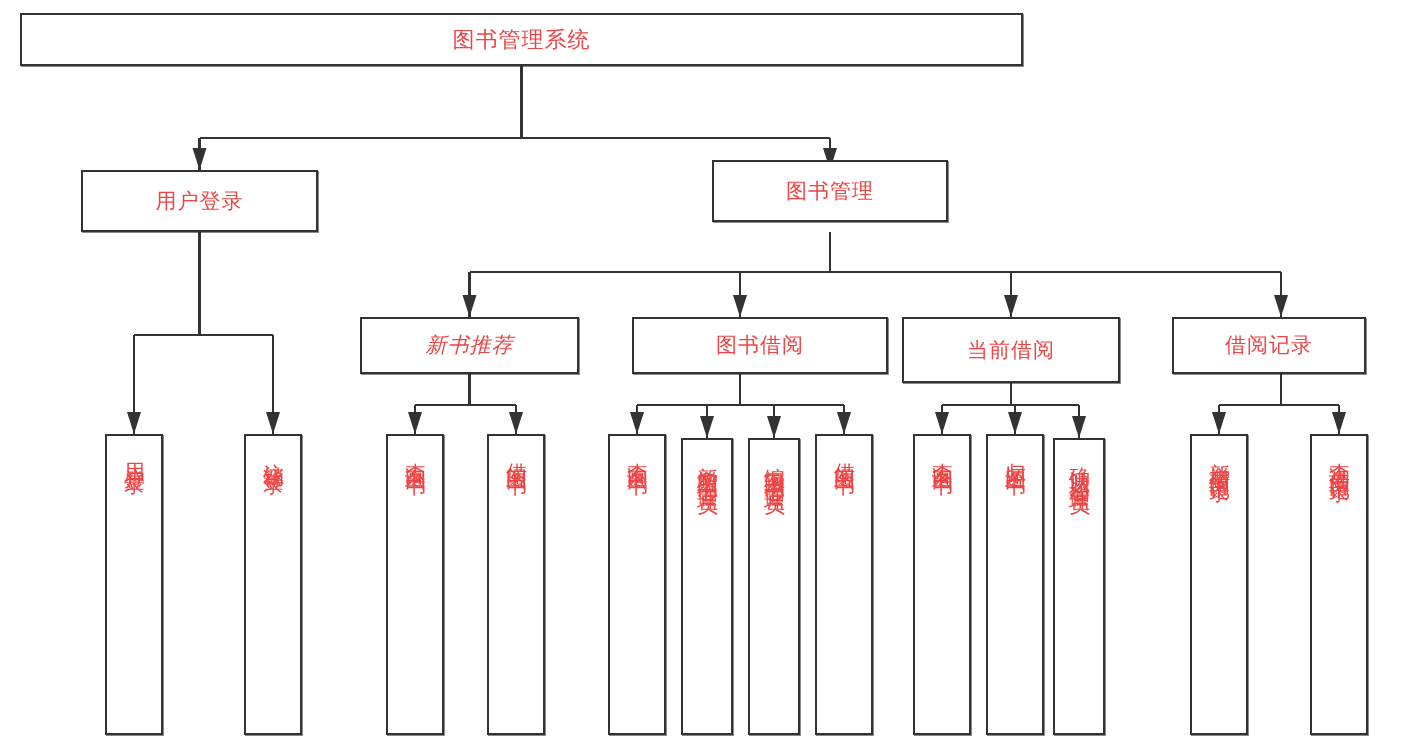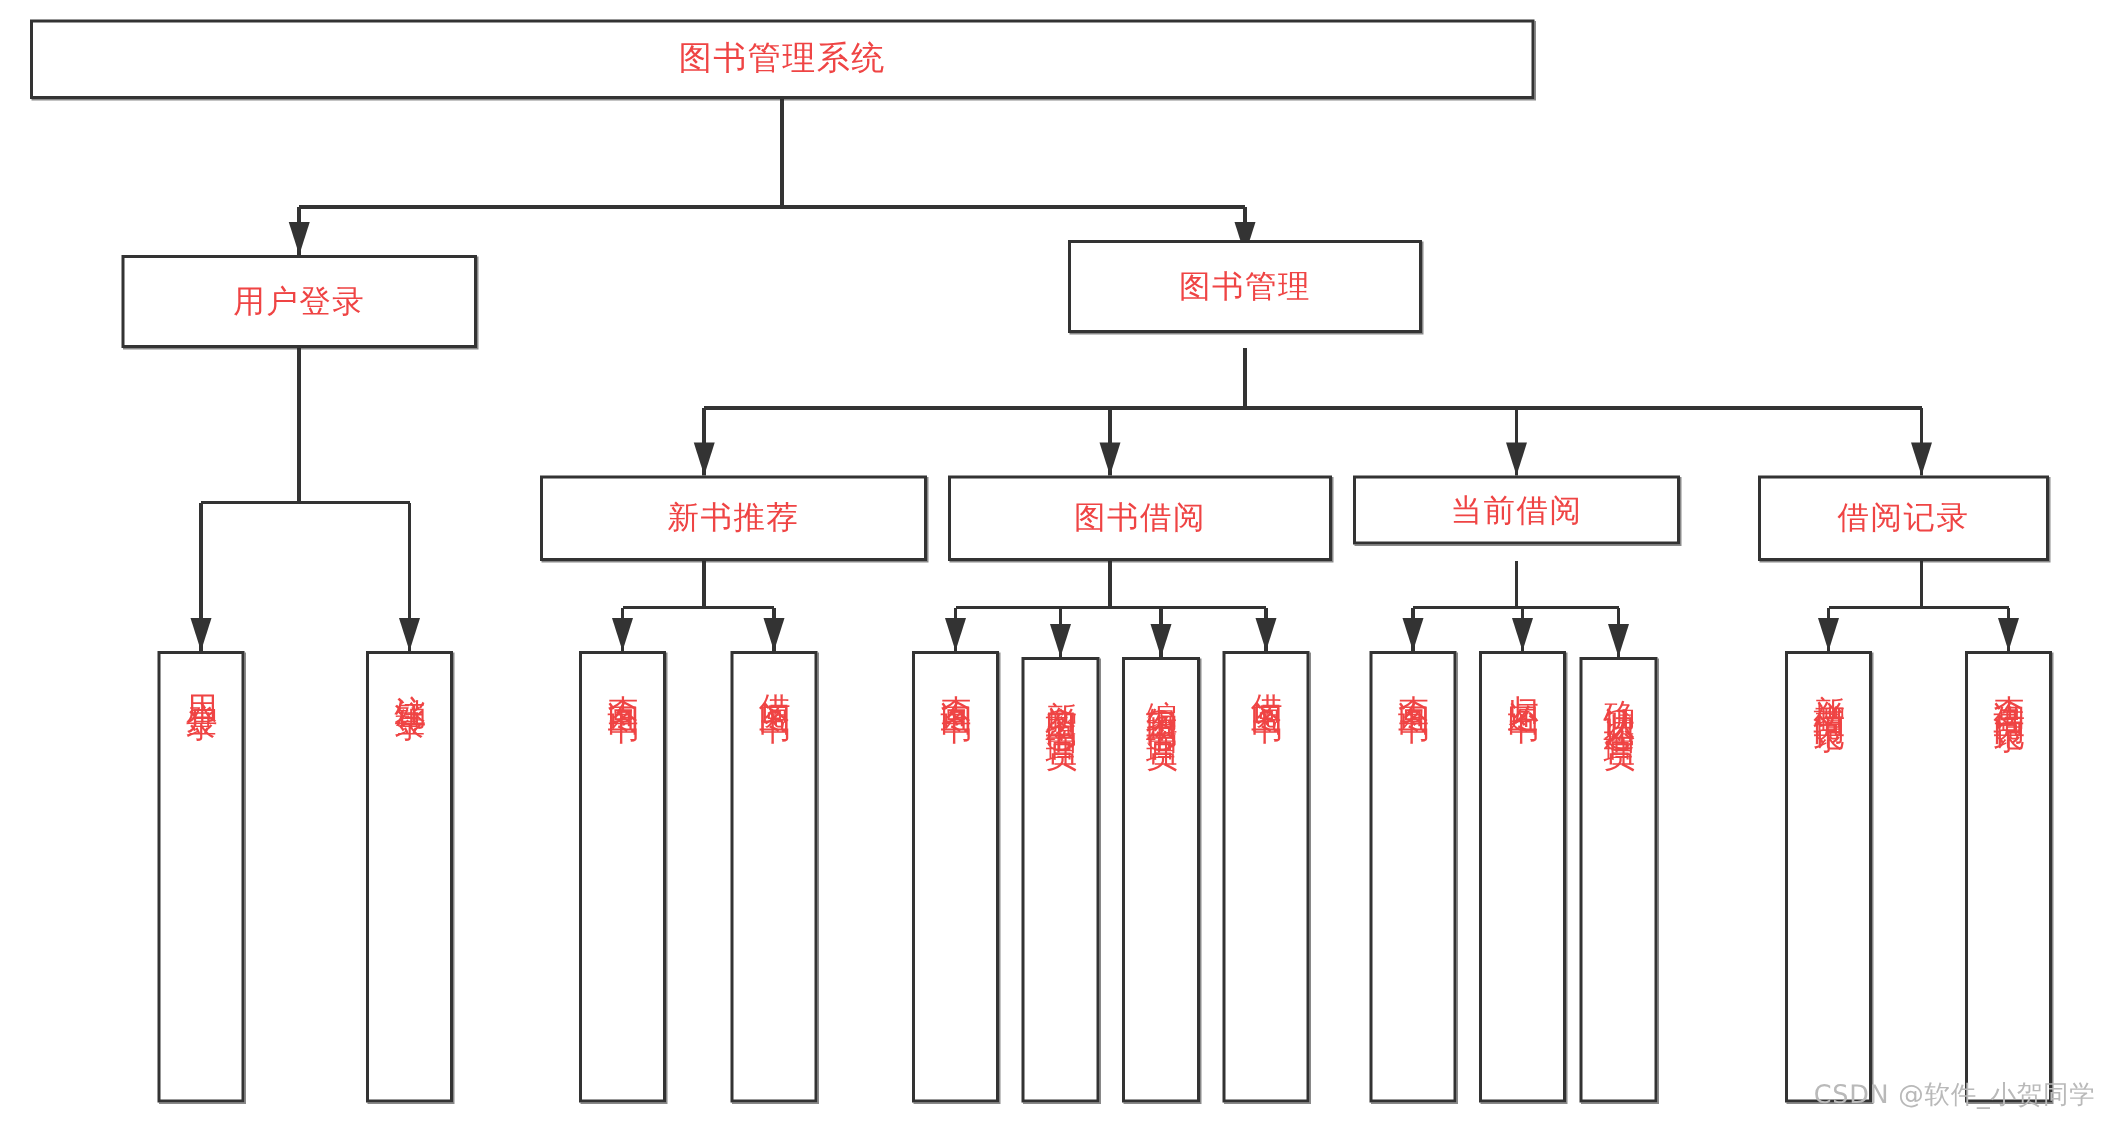--- a/index.html
+++ b/index.html
@@ -137,27 +137,27 @@
   <div id="node-layer">
       <div class="node root" style="left: 20px; top: 13px; width: 1003px; height: 53px;">
         <span class="node-label">图书管理系统</span>
       </div>
       <div class="node" style="left: 81px; top: 170px; width: 237px; height: 62px;">
         <span class="node-label">用户登录</span>
       </div>
       <div class="node" style="left: 712px; top: 160px; width: 236px; height: 62px;">
         <span class="node-label">图书管理</span>
       </div>
-      <div class="node" style="left: 360px; top: 317px; width: 258px; height: 57px;">
+      <div class="node" style="left: 360px; top: 317px; width: 219px; height: 57px; font-style: italic;">
         <span class="node-label">新书推荐</span>
       </div>
       <div class="node" style="left: 632px; top: 317px; width: 256px; height: 57px;">
         <span class="node-label">图书借阅</span>
       </div>
-      <div class="node" style="left: 902px; top: 317px; width: 218px; height: 46px;">
+      <div class="node" style="left: 902px; top: 317px; width: 218px; height: 66px;">
         <span class="node-label">当前借阅</span>
       </div>
       <div class="node" style="left: 1172px; top: 317px; width: 194px; height: 57px; align-items: center;">
         <span class="node-label">借阅记录</span>
       </div>
       <div class="node vertical" style="left: 105px; top: 434px; width: 58px; height: 301px;">
         <span class="node-label">用户登录</span>
       </div>
       <div class="node vertical" style="left: 244px; top: 434px; width: 58px; height: 301px;">
         <span class="node-label">注销登录</span>
@@ -189,14 +189,13 @@
       <div class="node vertical" style="left: 1053px; top: 438px; width: 52px; height: 297px;">
         <span class="node-label">确认归还（管理员）</span>
       </div>
       <div class="node vertical" style="left: 1190px; top: 434px; width: 58px; height: 301px;">
         <span class="node-label">新增借阅记录</span>
       </div>
       <div class="node vertical" style="left: 1310px; top: 434px; width: 58px; height: 301px;">
         <span class="node-label">查询借阅记录</span>
       </div>
     </div>
-  <div class="watermark">CSDN @软件_小贺同学</div>
 </div>
 
 </body></html>

